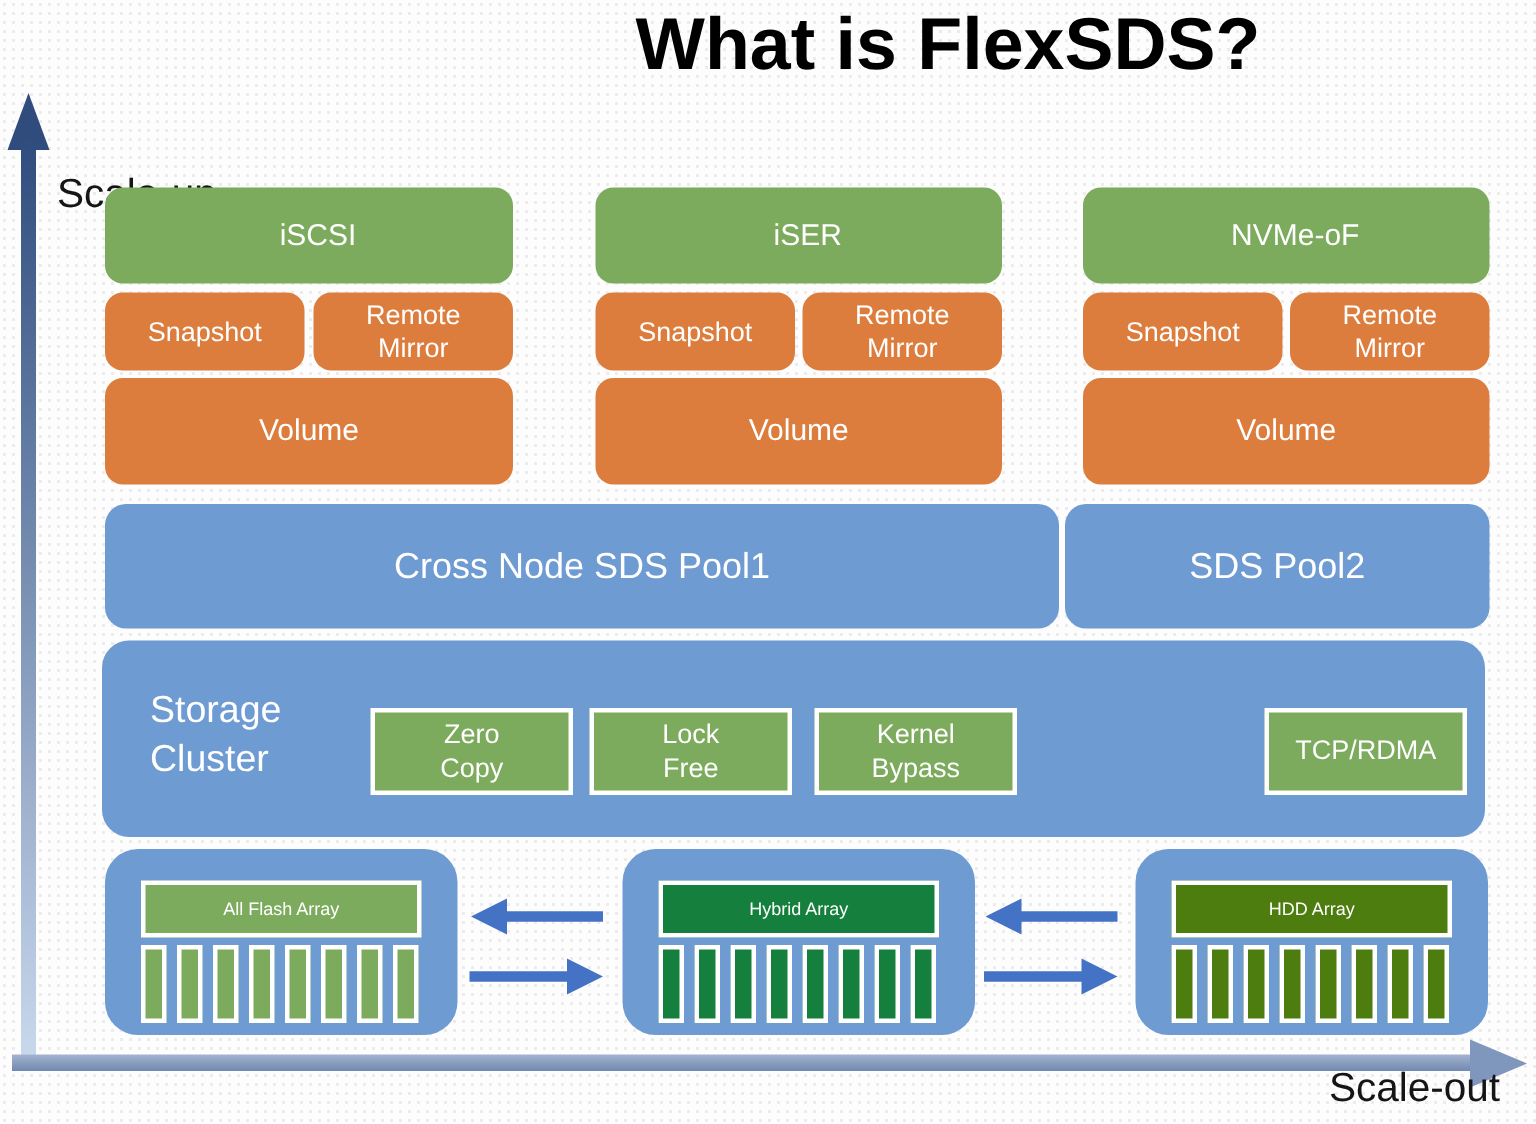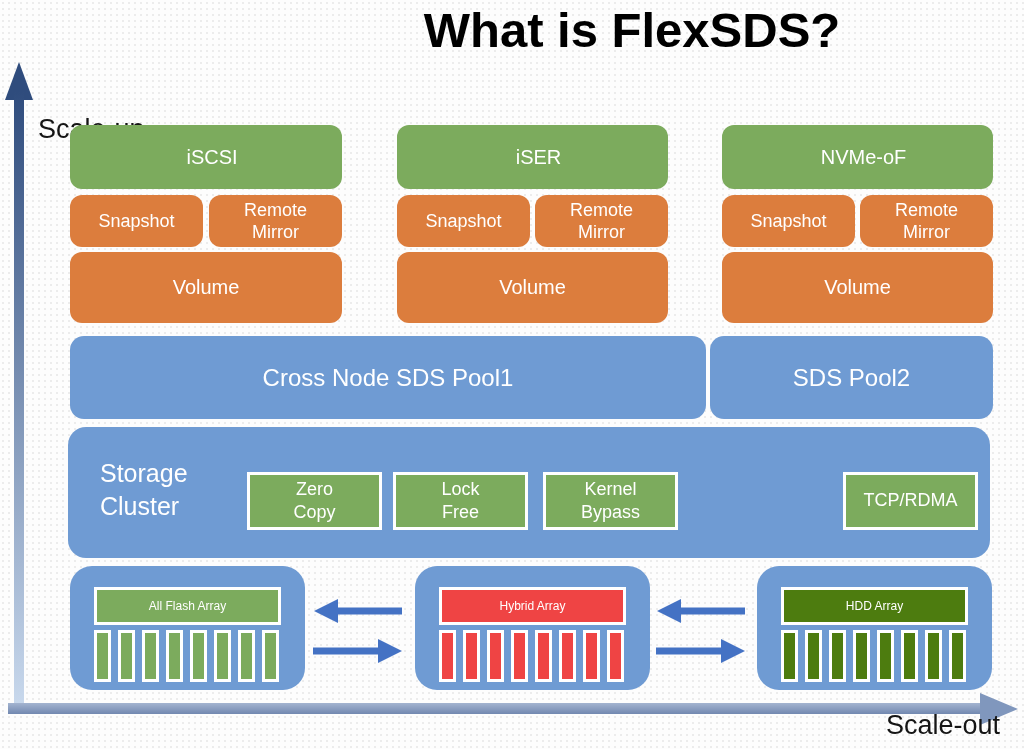--- a/index.html
+++ b/index.html
@@ -40,21 +40,21 @@
   }
   .array{border-radius:22px;}
   .array-label{
     position:absolute;left:24px;right:24px;top:21px;height:38px;
     border:3px solid #fff;box-sizing:border-box;display:flex;align-items:center;
     justify-content:center;color:#fff;font-size:12px;
   }
   .disks{position:absolute;left:24px;top:64px;height:52px;display:flex;gap:7px;}
   .disk{width:17px;height:52px;border:3px solid #fff;box-sizing:border-box;}
   .afa .array-label,.afa .disk{background:#7CAB5D;}
-  .hybrid .array-label,.hybrid .disk{background:#ef4444;}
+  .hybrid .array-label,.hybrid .disk{background:#15803d;}
   .hdd .array-label,.hdd .disk{background:#4d7c0f;}
   svg{position:absolute;display:block;}
 </style>
 </head>
 <body>
 
 <div class="page">
 
   <div class="title">What is FlexSDS?</div>
 

